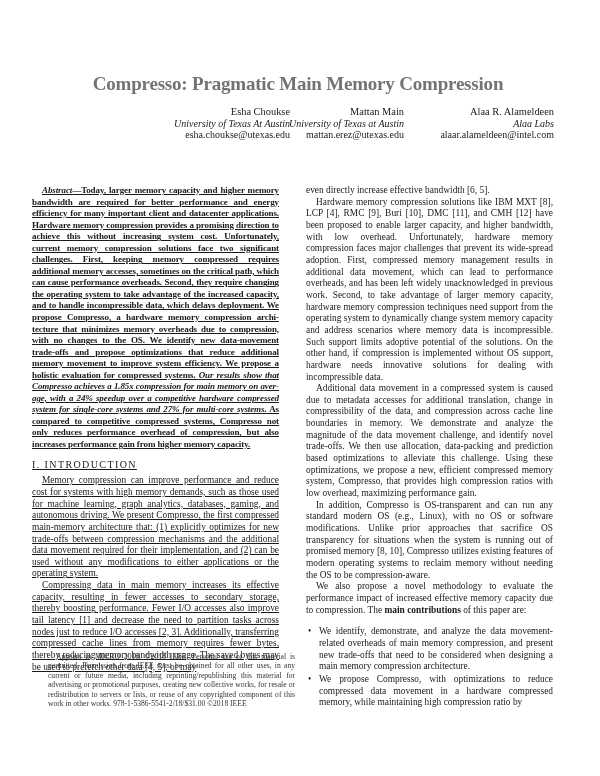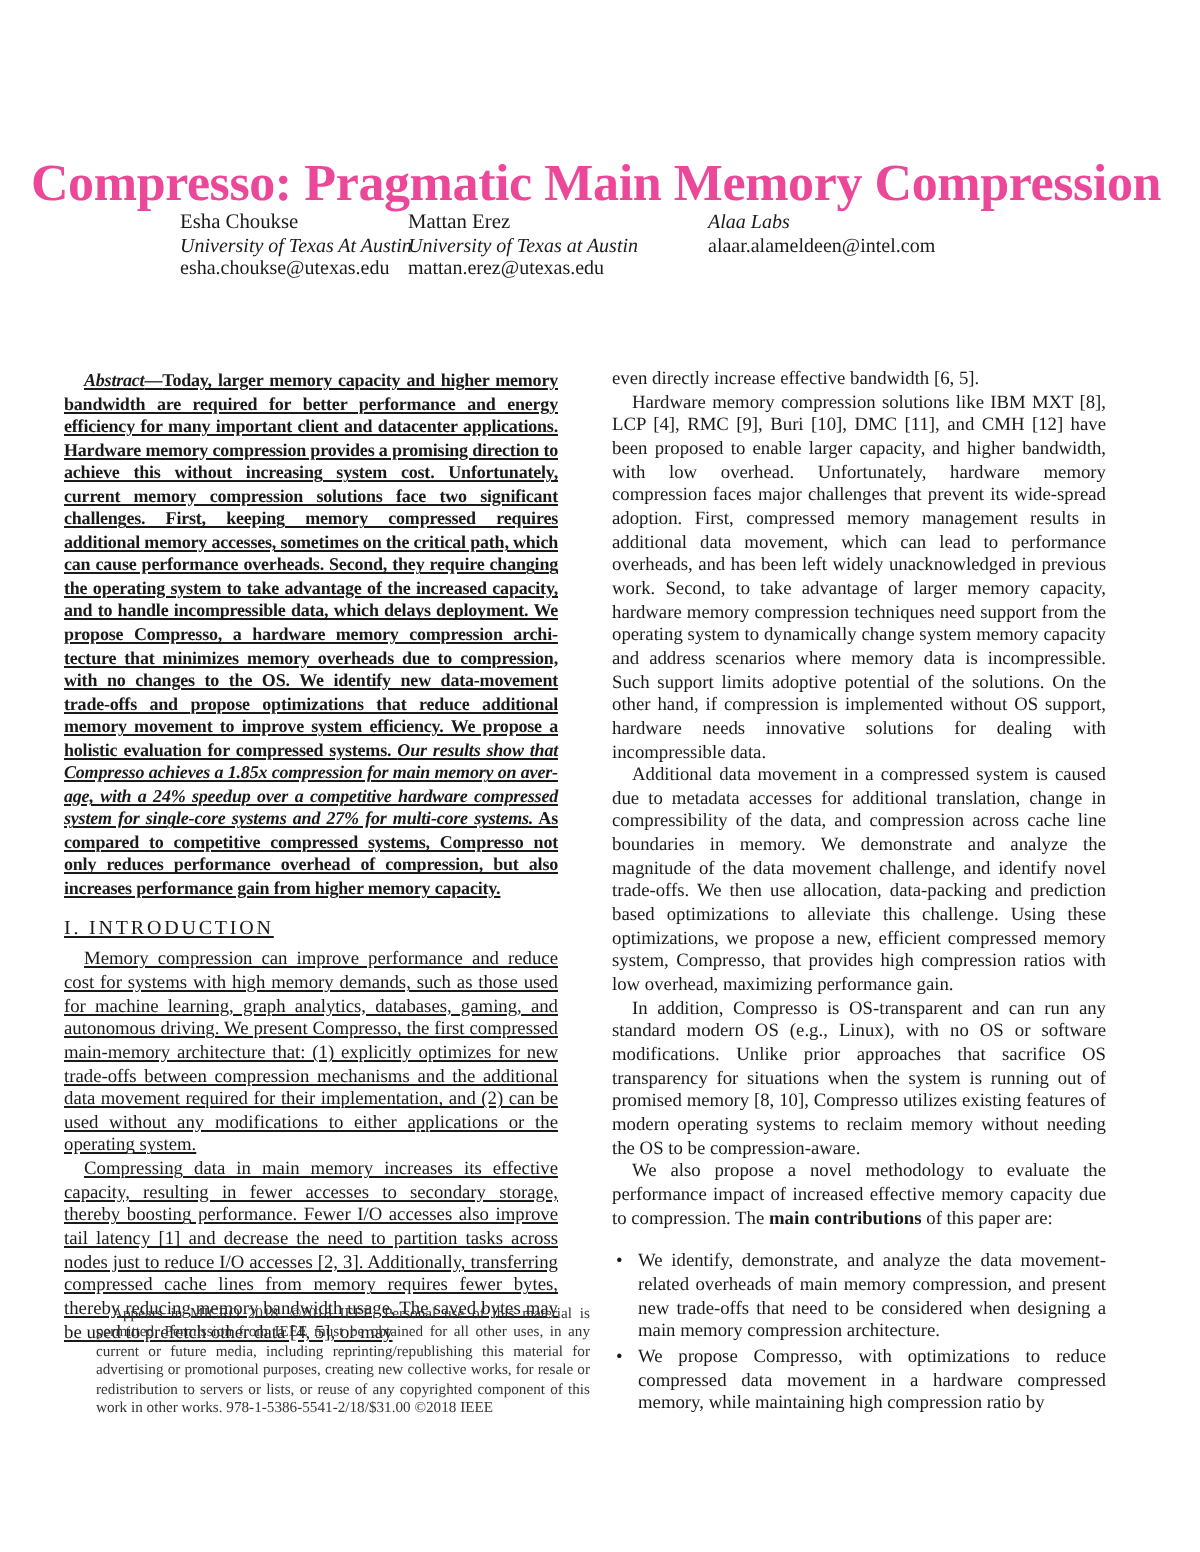--- a/index.html
+++ b/index.html
@@ -3,25 +3,25 @@
   <meta charset="utf-8">
   <style>
     html, body { margin: 0; padding: 0; background: #ffffff; }
     body {
       width: 600px; height: 776px; position: relative; overflow: hidden;
       font-family: "Liberation Serif", "DejaVu Serif", serif;
       color: #1a1a1a;
     }
     .title {
       position: absolute; left: 0; top: 60px; width: 596px;
-      text-align: center; font-size: 26px; letter-spacing: -0.2px; color: #ec4899;
+      text-align: center; font-size: 19px; letter-spacing: -0.2px; color: #737373;
     }
     .authors { position: absolute; top: 106px; left: 0; width: 600px; }
     .author {
-      position: absolute; width: 200px; text-align: left;
+      position: absolute; width: 200px; text-align: right;
       font-size: 10px; line-height: 11.6px;
     }
     .author .name { font-size: 10.4px; }
     .author .aff { font-style: italic; }
     .col {
       position: absolute; top: 185px; width: 247px;
       font-size: 9.4px; line-height: 11.65px; text-align: justify;
       hyphens: manual;
     }
     .col.left { left: 32px; text-decoration: underline; }
@@ -50,25 +50,26 @@
 
 <h1 class="title">Compresso: Pragmatic Main Memory Compression</h1>
 
 <div class="authors">
   <div class="author" style="left:90px;">
     <div class="name">Esha Choukse</div>
     <div class="aff">University of Texas At Austin</div>
     <div class="email">esha.choukse@utexas.edu</div>
   </div>
   <div class="author" style="left:204px;">
-    <div class="name">Mattan Erez</div>
+    <div class="name">Mattan Main</div>
     <div class="aff">University of Texas at Austin</div>
     <div class="email">mattan.erez@utexas.edu</div>
   </div>
   <div class="author" style="left:354px;">
+    <div class="name">Alaa R. Alameldeen</div>
     <div class="aff">Alaa Labs</div>
     <div class="email">alaar.alameldeen@intel.com</div>
   </div>
 </div>
 
 <div class="col left">
   <p class="abstract"><span class="label">Abstract</span><span>—</span><span>Today, larger memory capacity and higher memory bandwidth are required for better performance and energy efficiency for many important client and datacenter applications. Hardware memory compression provides a promising direction to achieve this without increasing system cost. Unfortunately, current memory compression solutions face two significant challenges. First, keeping memory compressed requires additional memory accesses, sometimes on the critical path, which can cause performance overheads. Second, they require changing the operating system to take advantage of the increased capacity, and to handle incompressible data, which delays deployment. We propose Compresso, a hardware memory compression archi­tecture that minimizes memory overheads due to compression, with no changes to the OS. We identify new data-movement trade-offs and propose optimizations that reduce additional memory movement to improve system efficiency. We propose a holistic evaluation for compressed systems. </span><span class="results">Our results show that Compresso achieves a 1.85x compression for main memory on aver­age, with a 24% speedup over a competitive hardware compressed system for single-core systems and 27% for multi-core systems.</span><span> As compared to competitive compressed systems, Compresso not only reduces performance overhead of compression, but also increases performance gain from higher memory capacity.</span></p>
 
   <div class="section-heading">I. INTRODUCTION</div>
 

